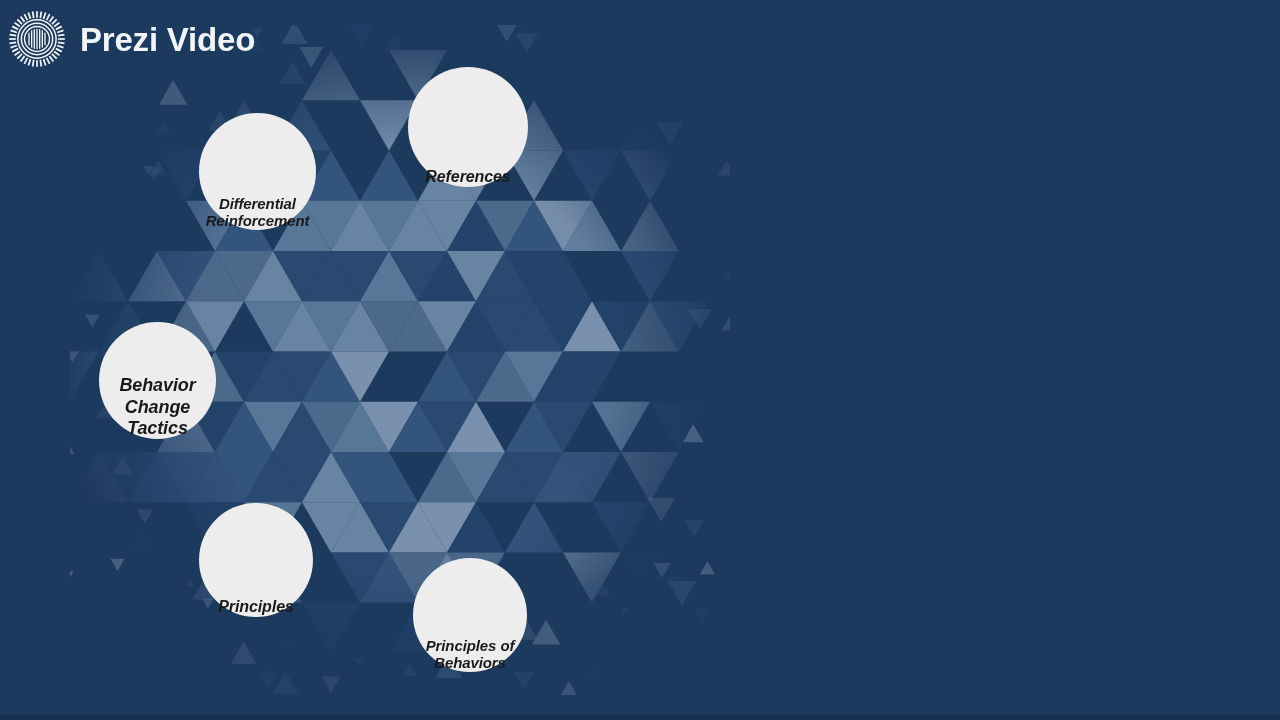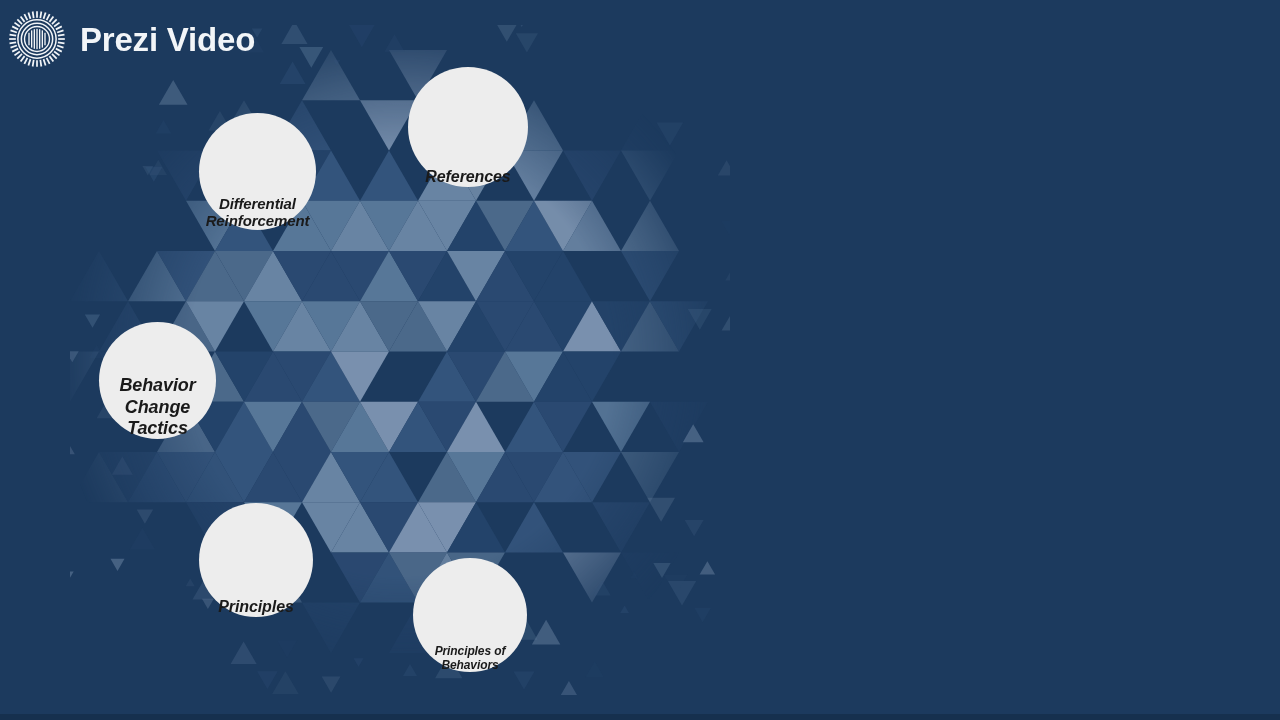--- a/index.html
+++ b/index.html
@@ -393,19 +393,19 @@
 Reinforcement</div>
       </div>
       <div class="bubble" style="left: 99px; top: 322px; width: 117px; height: 117px;">
         <div class="bubble-label" style="font-size: 18px;">Behavior
 Change Tactics</div>
       </div>
       <div class="bubble" style="left: 199px; top: 503px; width: 114px; height: 114px;">
         <div class="bubble-label" style="font-size: 16px;">Principles</div>
       </div>
       <div class="bubble" style="left: 413px; top: 558px; width: 114px; height: 114px;">
-        <div class="bubble-label" style="font-size: 12px;">Principles of
+        <div class="bubble-label" style="font-size: 15px;">Principles of
 Behaviors</div>
       </div>
     </div>
 
   <div id="bottom-strip"></div>
 </div>
 
 </body></html>

